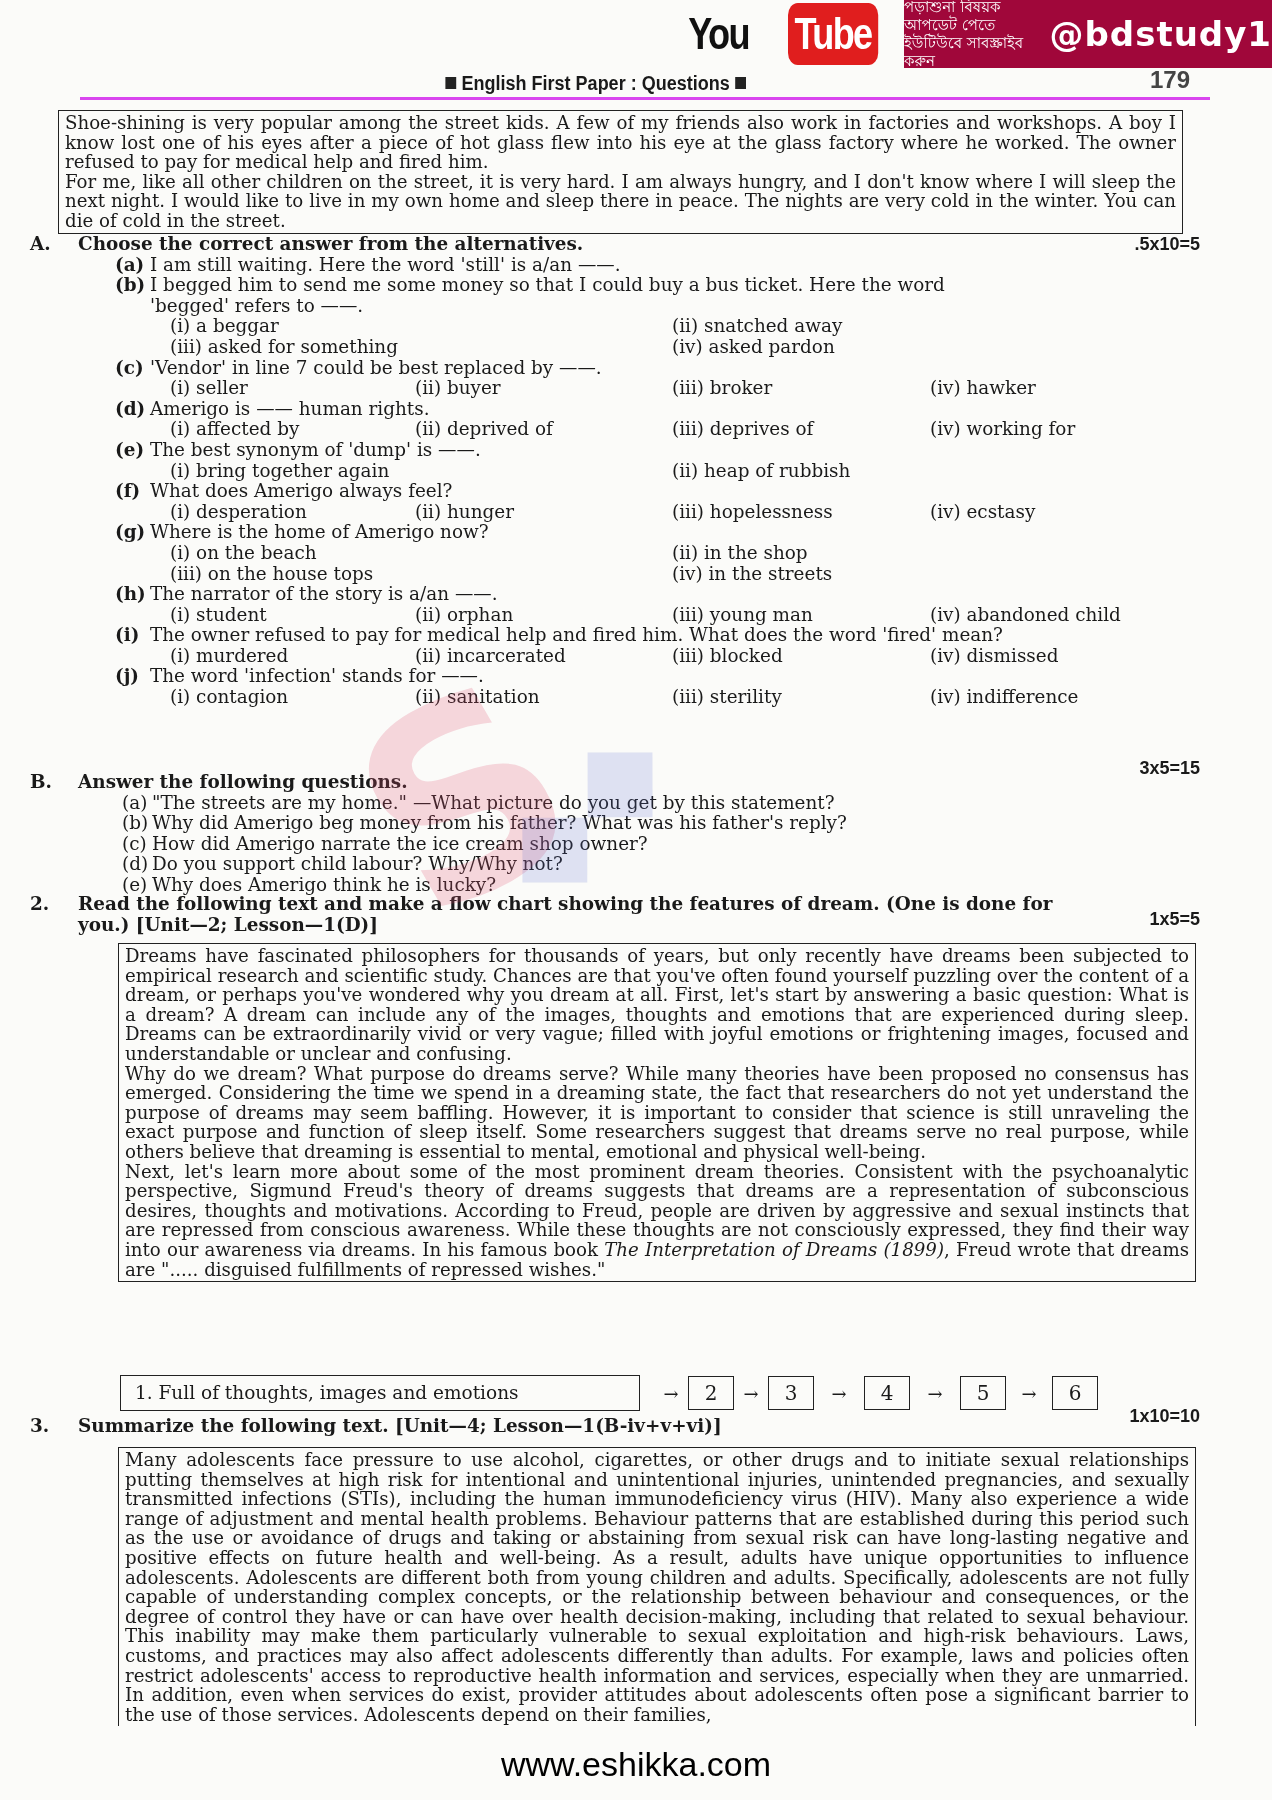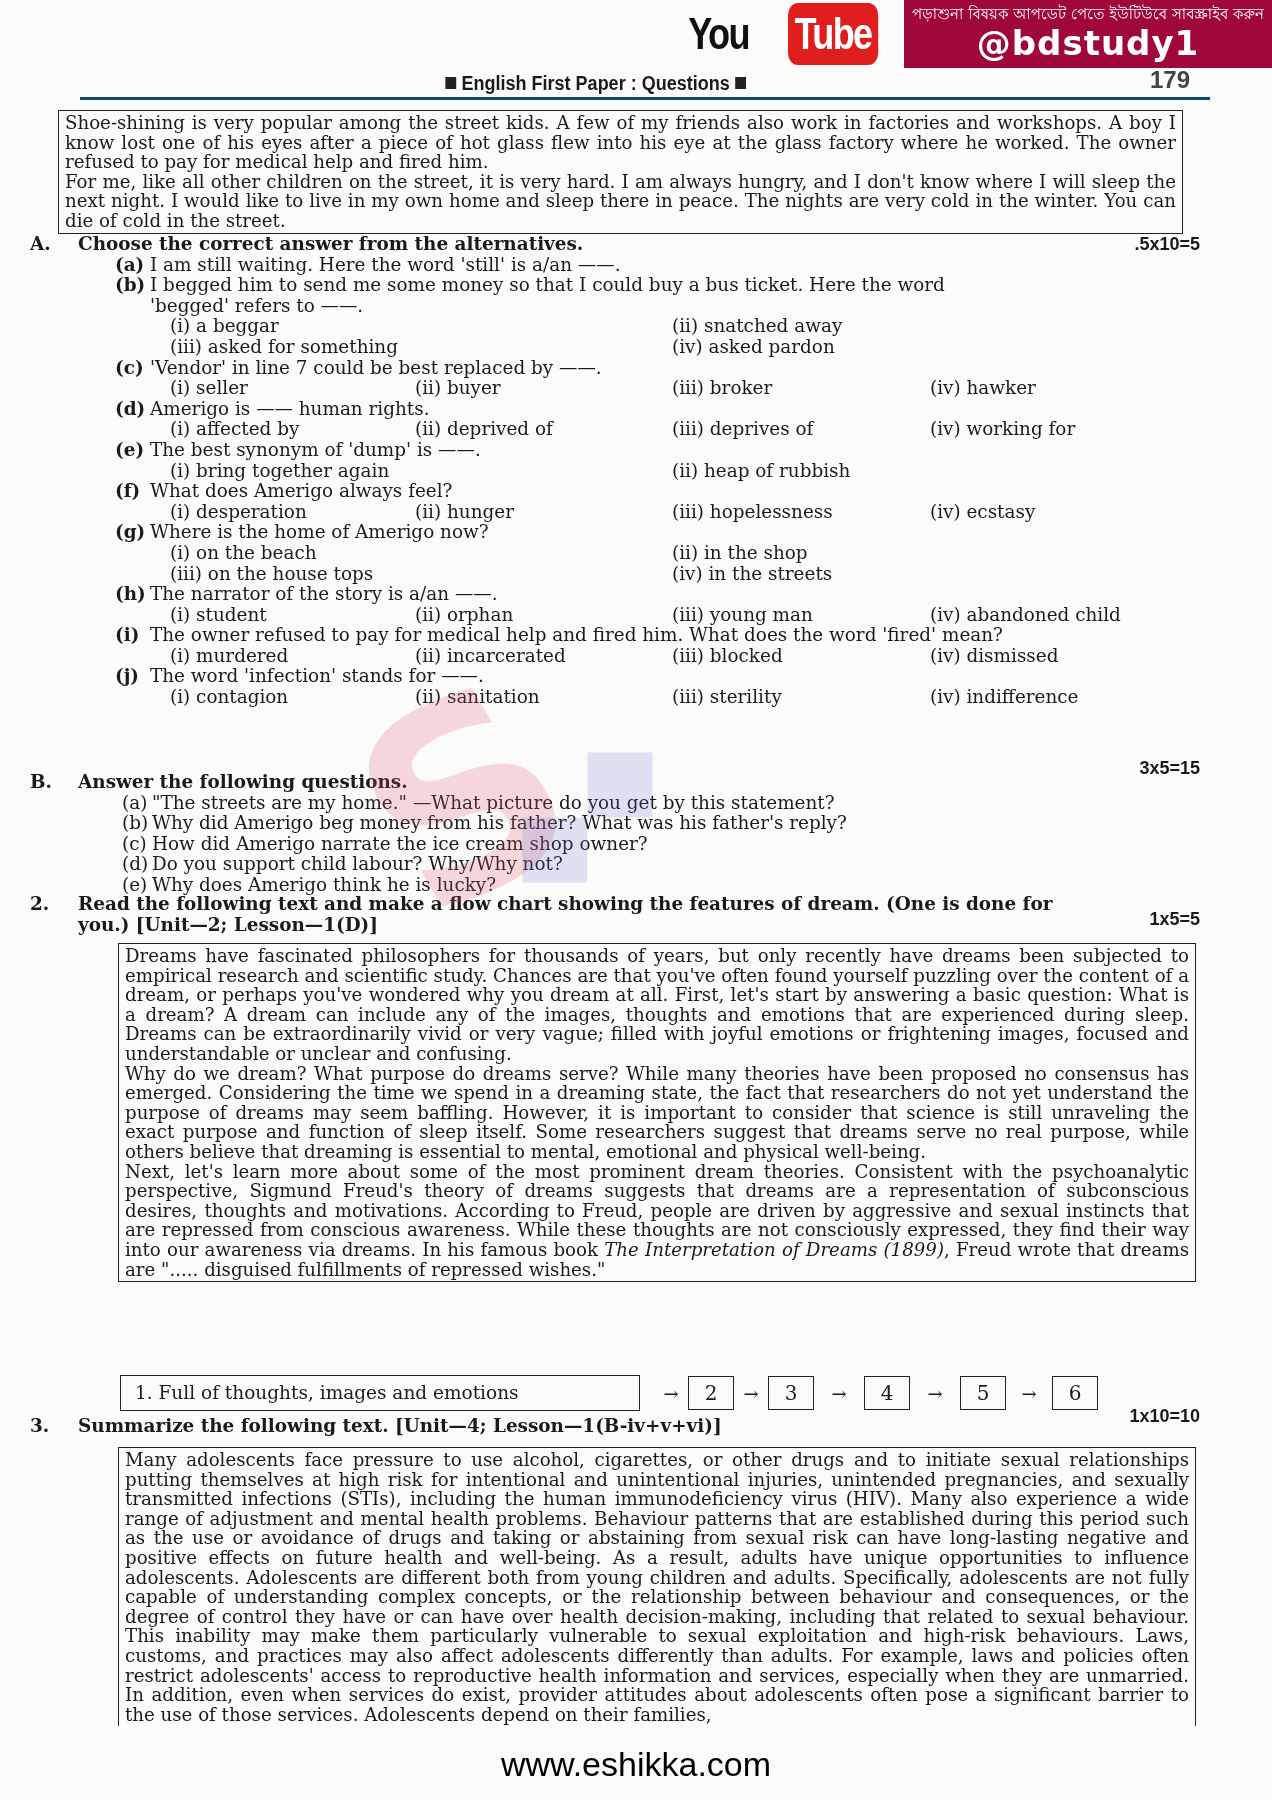--- a/index.html
+++ b/index.html
@@ -4,26 +4,26 @@
 <style>
   * { box-sizing: border-box; margin: 0; padding: 0; }
   html, body { width: 1272px; height: 1800px; background: #fbfbf9; overflow: hidden; }
   body { position: relative; font-family: "DejaVu Serif", serif; color: #1a1a1a; }
 
   
   .yt-banner { position: absolute; top: 0; right: 0; height: 68px; display: flex; align-items: stretch; }
   .yt-logo { display: flex; align-items: center; padding: 0 6px 0 0; background: #fbfbf9; gap: 37px; }
   .yt-you { font-family: "Liberation Sans", sans-serif; font-weight: bold; font-size: 44px; letter-spacing: -2px; color: #111; transform: scaleX(0.82); transform-origin: right center; }
   .yt-tube { font-family: "Liberation Sans", sans-serif; font-weight: bold; font-size: 44px; letter-spacing: -2px; color: #fff; background: #e01e1e; border-radius: 12px; padding: 0 8px; margin-left: 2px; line-height: 62px; transform: scaleX(0.82); transform-origin: left center; }
-  .bd-box { background: #a0073a; width: 368px; color: #fff; display: flex; flex-direction: column; align-items: center; justify-content: center; }
+  .bd-box { background: #a0073a; width: 368px; color: #fff; display: flex; flex-direction: row; align-items: center; justify-content: center; }
   .bd-bangla { font-family: "DejaVu Sans", sans-serif; font-size: 15px; line-height: 18px; }
   .bd-handle { font-family: "DejaVu Sans", sans-serif; font-weight: bold; font-size: 34px; line-height: 40px; letter-spacing: 1px; }
 
   
-  .page-header { position: absolute; top: 70px; left: 80px; width: 1130px; height: 30px; border-bottom: 3px solid #0c4a6e; }
+  .page-header { position: absolute; top: 70px; left: 80px; width: 1130px; height: 30px; border-bottom: 3px solid #d946ef; }
   .header-title { position: absolute; left: 360px; top: 2px; font-family: "Liberation Sans", sans-serif; font-weight: bold; font-size: 20px; transform: scaleX(0.9); transform-origin: left; }
   .header-title .sq { display: inline-block; width: 12px; height: 12px; background: #222; margin: 0 6px; vertical-align: 1px; }
   .page-number { position: absolute; right: 20px; top: -4px; font-family: "Liberation Sans", sans-serif; font-weight: bold; font-size: 24px; color: #444; }
 
   .boxed { border: 1.5px solid #222; padding: 2px 6px; font-size: 18.2px; line-height: 19.6px; text-align: justify; margin-top: 7px; }
   .boxed p { margin: 0; }
 
   .passage1 { position: absolute; top: 103px; left: 58px; width: 1125px; }
 
   .section { position: absolute; left: 30px; width: 1170px; font-size: 18.4px; line-height: 20.6px; }

